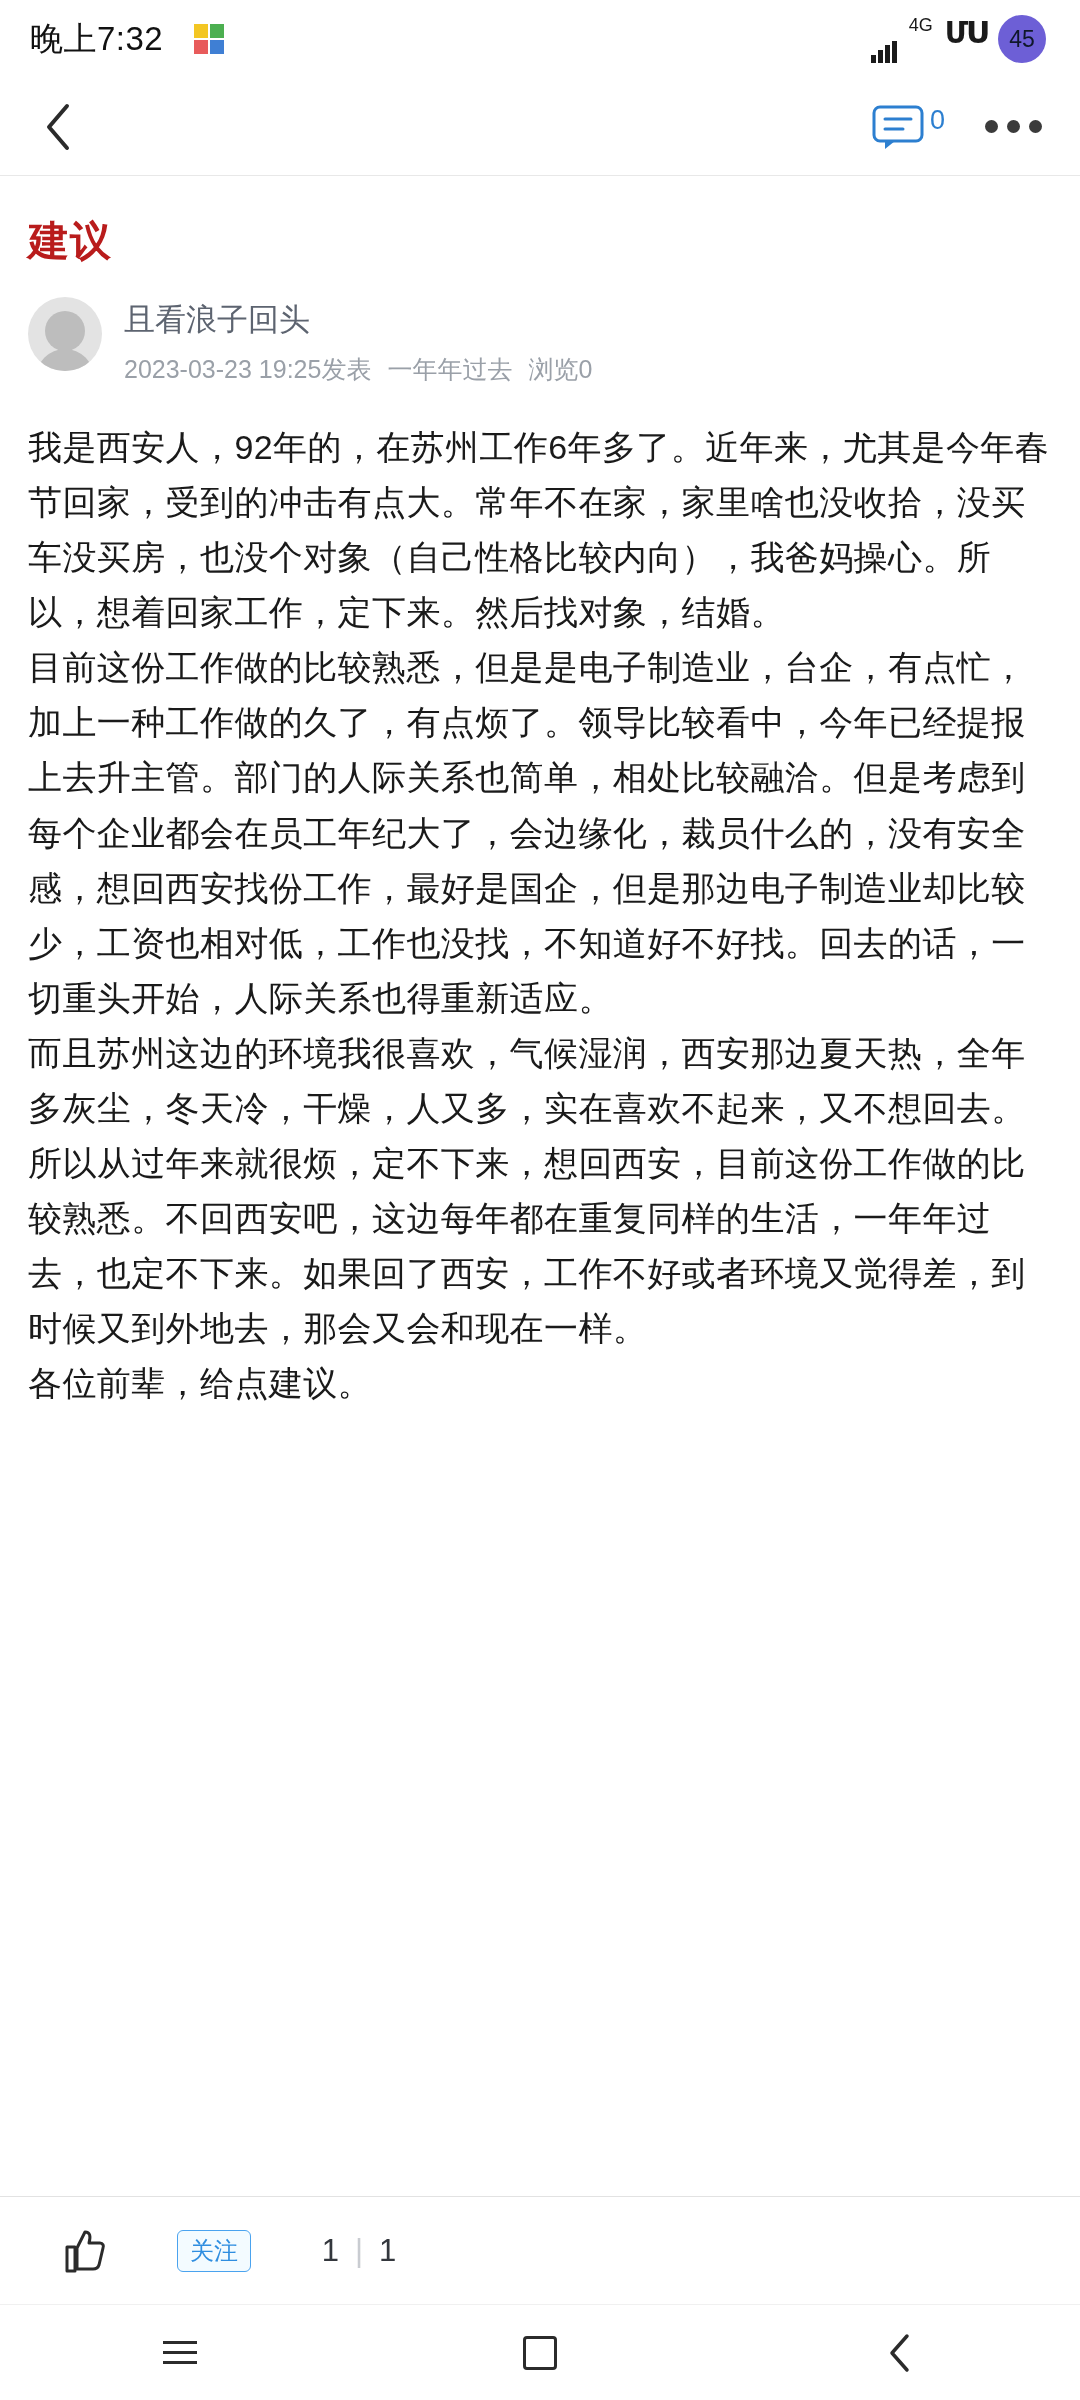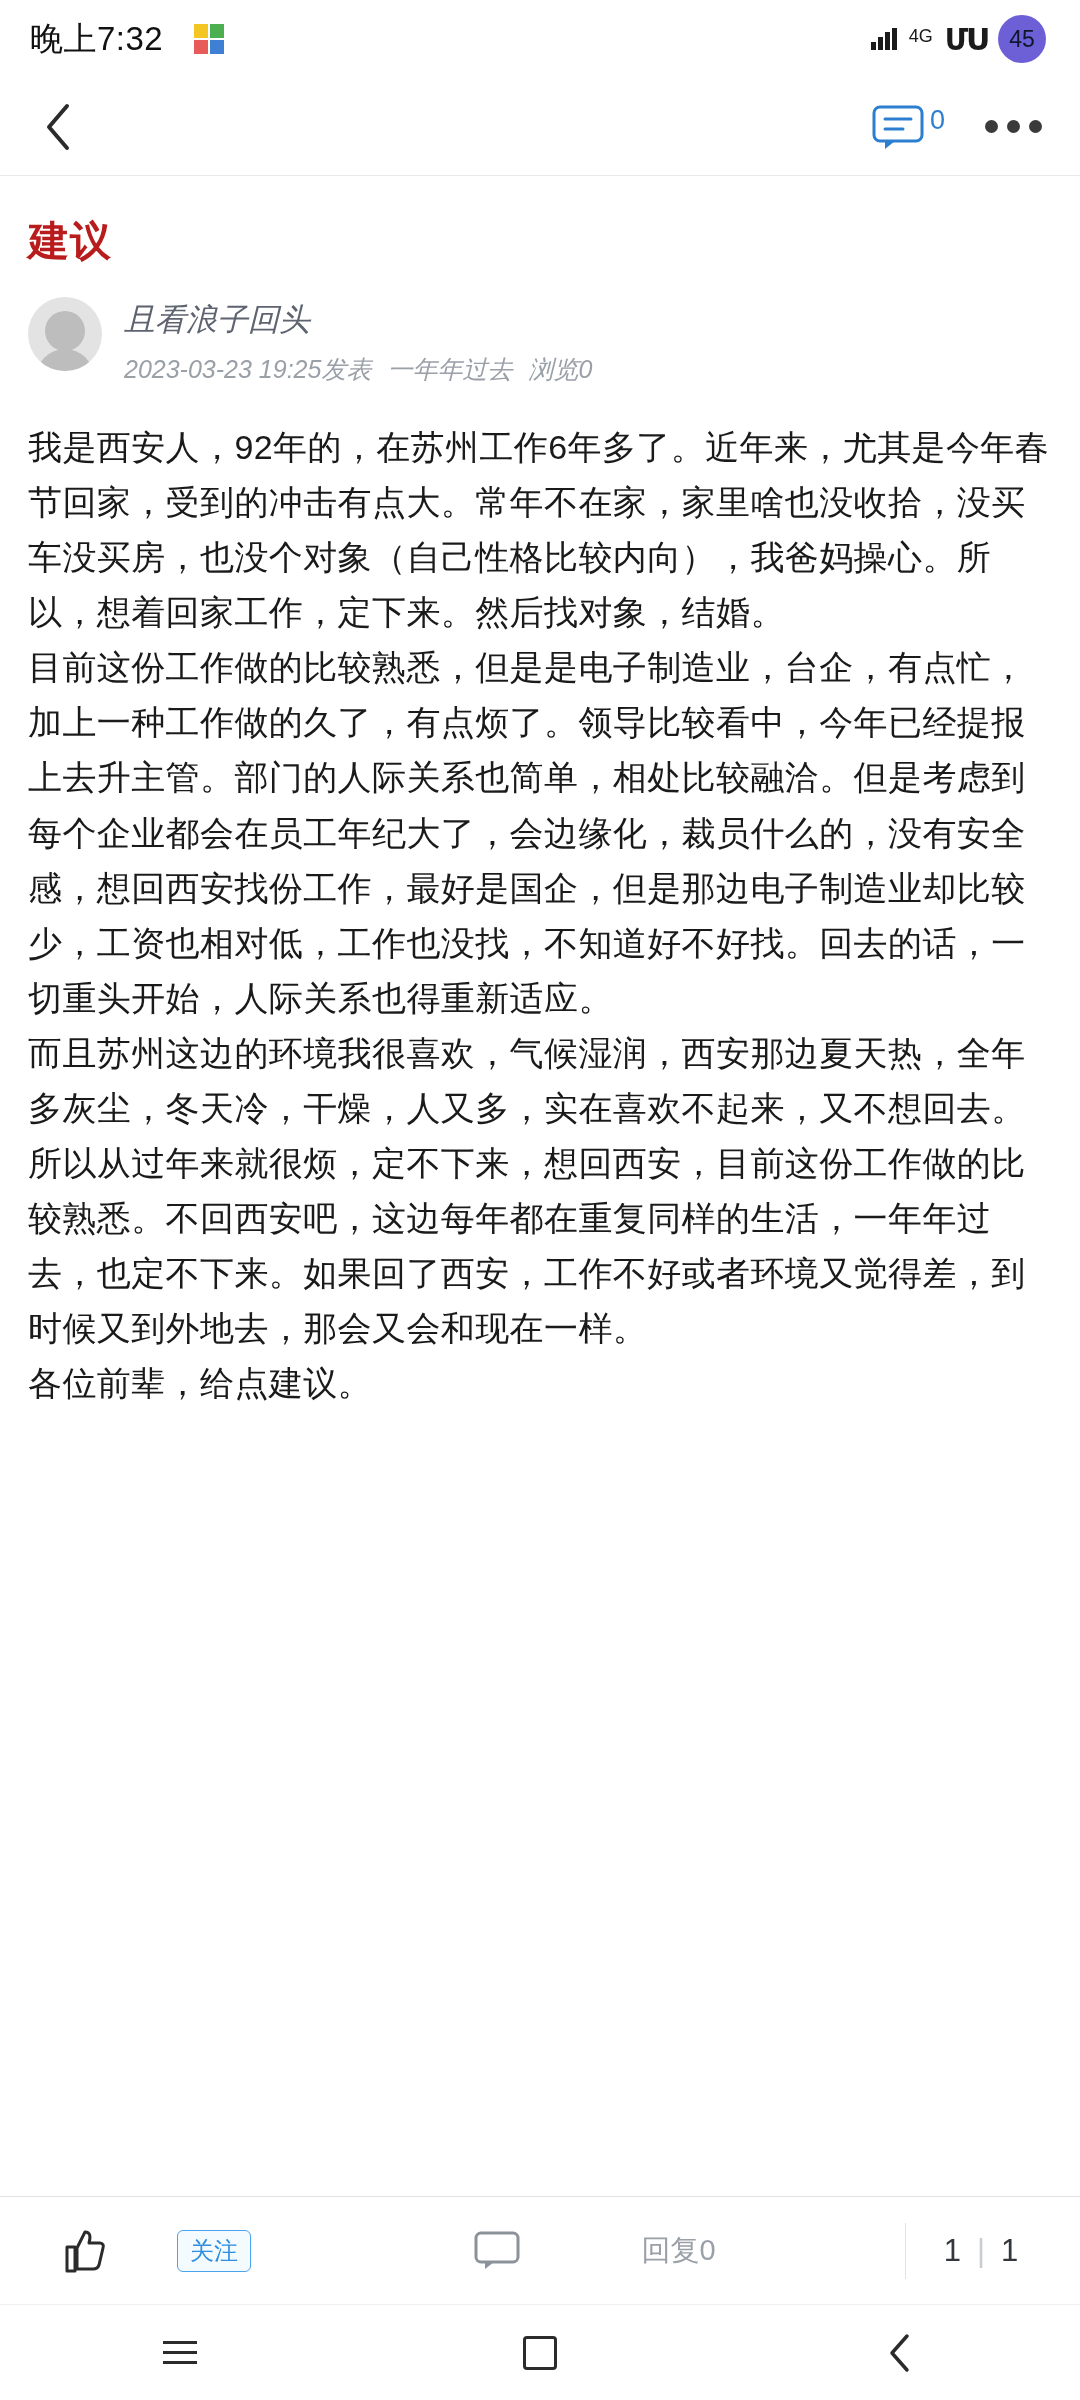--- a/index.html
+++ b/index.html
@@ -47,21 +47,20 @@
     gap: 2px;
   }
   .qr-badge i { display: block; }
   .qr-badge i:nth-child(1) { background: #f3c623; }
   .qr-badge i:nth-child(2) { background: #4caf50; }
   .qr-badge i:nth-child(3) { background: #e85b5b; }
   .qr-badge i:nth-child(4) { background: #3f7fd4; }
 
   .status-right {
     display: flex;
-    align-items: center;
     gap: 12px;
   }
   .sig-icon {
     font-size: 25px;
     color: #1b1b1b;
     display: flex;
     align-items: flex-end;
     gap: 3px;
   }
   .sig-bars { display: flex; align-items: flex-end; gap: 2px; height: 22px; }
@@ -178,21 +177,21 @@
   }
   .avatar::before {
     content: "";
     position: absolute;
     left: 8px; top: 52px;
     width: 58px; height: 40px;
     border-radius: 29px 29px 0 0;
     background: #bdbdbd;
     z-index: 1;
   }
-  .author-meta { padding-top: 2px; font-style: italic; }
+  .author-meta { padding-top: 2px; }
   .author-name {
     font-size: 31px;
     color: #5d6470;
     margin-bottom: 12px;
   }
   .post-meta {
     font-size: 25px;
     color: #9aa0a8;
     display: flex;
     gap: 16px;
@@ -364,27 +363,20 @@
   <div class="bottom-bar">
     <div class="bb-like">
       <svg width="46" height="48" viewBox="0 0 46 48" aria-hidden="true">
         <path d="M6,20 h8 v24 h-8 z" fill="none" stroke="#2b2b2b" stroke-width="3" stroke-linejoin="round"></path>
         <path d="M16,21 L24,5 c5,0 6,4 4,11 h11 c3,0 4,3 3,5 l-4,17 c-1,3 -3,4 -6,4 H16 z" fill="none" stroke="#2b2b2b" stroke-width="3" stroke-linejoin="round"></path>
       </svg>
     </div>
     <div class="bb-follow">
       <span class="follow-chip">关注</span>
     </div>
-    <div class="bb-reply">
-      <svg width="48" height="42" viewBox="0 0 48 42" aria-hidden="true">
-        <rect x="3" y="3" width="42" height="29" rx="5" fill="none" stroke="#8c9299" stroke-width="3"></rect>
-        <polygon points="12,32 12,39 21,32" fill="#8c9299"></polygon>
-      </svg>
-      <span class="reply-label">回复0</span>
-    </div>
     <div class="bb-pages">
       <span>1</span>
       <span class="sep">|</span>
       <span>1</span>
     </div>
   </div>
 
   <div class="sys-nav">
     <div class="sys-btn">
       <span class="hamburger">

